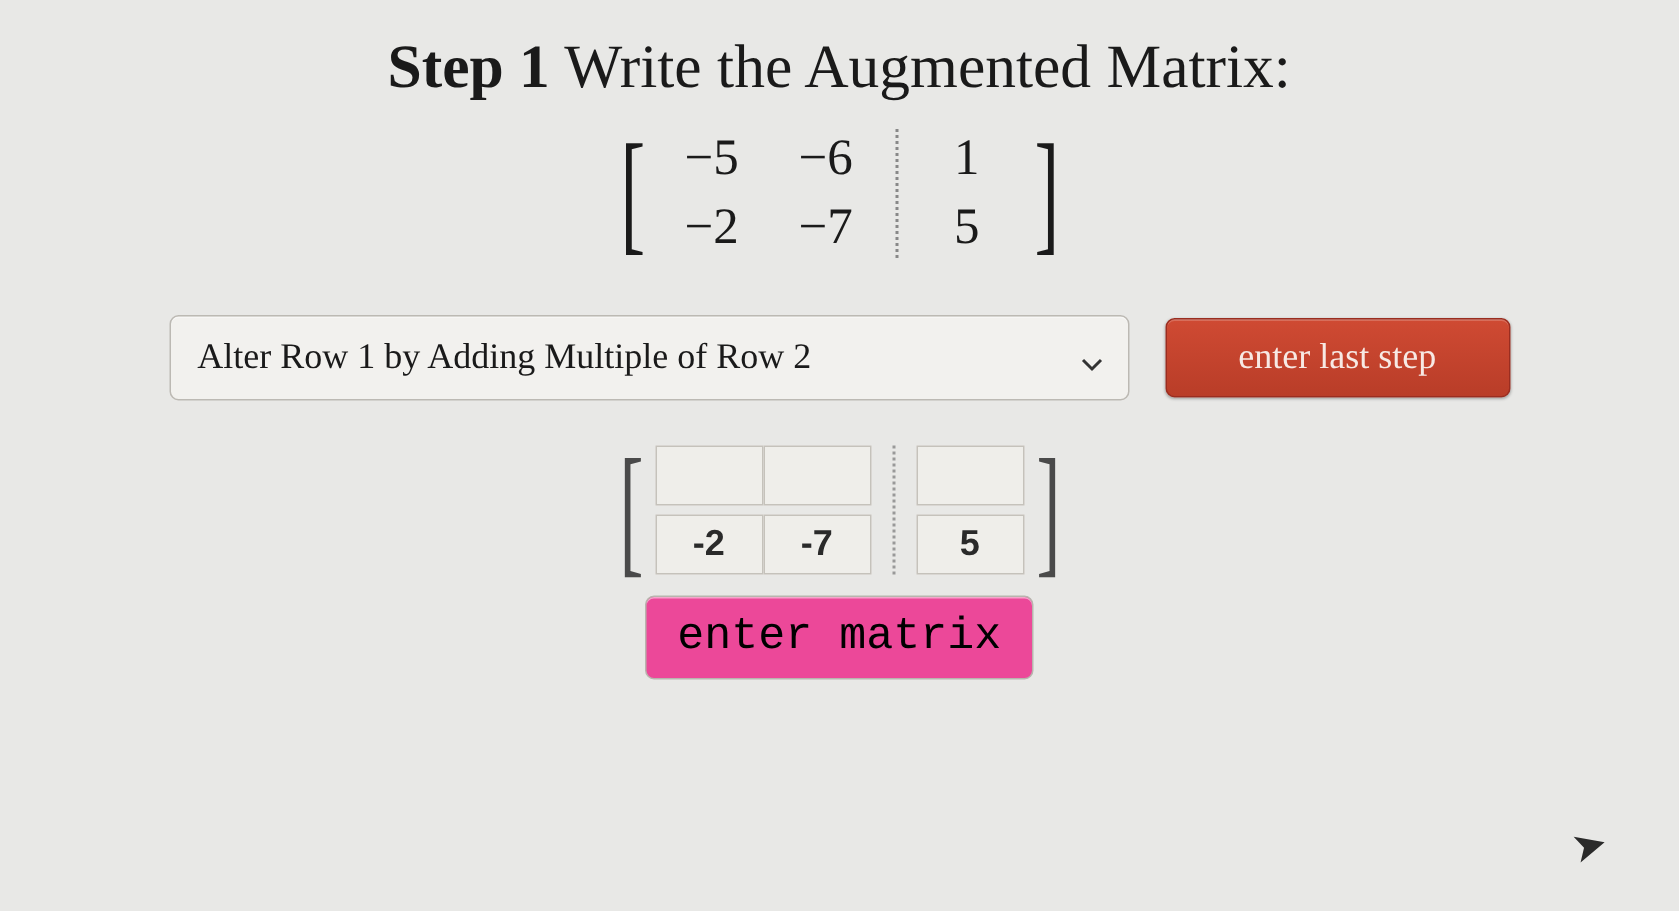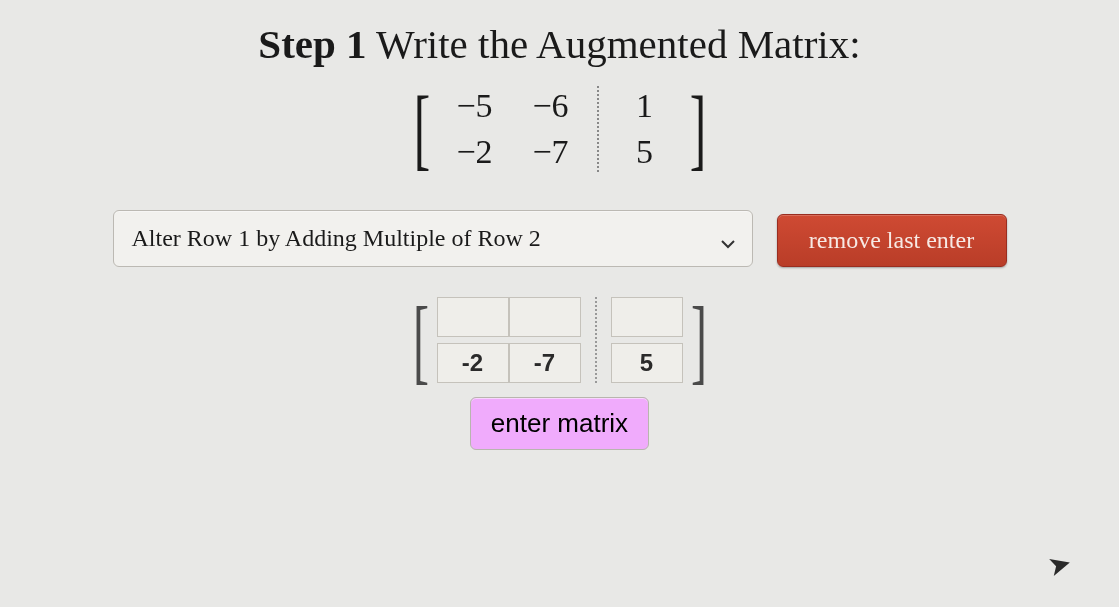--- a/index.html
+++ b/index.html
@@ -46,21 +46,21 @@
   .aug-divider {
     width: 0;
     height: 86px;
     border-left: 2px dotted #888;
     margin: 0 8px;
   }
 
   .controls-row {
     display: flex;
     justify-content: center;
-    align-items: flex-end;
+    align-items: center;
     gap: 24px;
     margin: 35px 0 30px 0;
     padding: 0 40px;
   }
   .select-op {
     flex: 1;
     max-width: 640px;
     position: relative;
     border: 1px solid #bcb9b3;
     border-radius: 6px;
@@ -126,25 +126,25 @@
     margin: 0 14px;
   }
 
   .enter-row {
     display: flex;
     justify-content: center;
     margin-top: 14px;
   }
   .enter-btn {
     border: 1px solid #b8b5ae;
-    background: #f0abfc;
+    background: #ec4899;
     border-radius: 6px;
     padding: 10px 20px;
-    font-size: 26px;
-    font-family: Liberation Sans, sans-serif;
+    font-size: 30px;
+    font-family: Liberation Mono, monospace;
     cursor: pointer;
     box-shadow: inset 0 1px 0 rgba(255,255,255,.5);
   }
 
   .cursor-icon {
     position: absolute;
     right: 48px;
     bottom: 26px;
     font-size: 28px;
     transform: rotate(-15deg);
@@ -180,21 +180,21 @@
 
 <div class="controls-row">
   <div class="select-op">
     <span>Alter Row 1 by Adding Multiple of Row 2</span>
     <span class="chev">
       <svg viewBox="0 0 16 16" width="16" height="16">
           <path d="M2 5 L8 11 L14 5" fill="none" stroke="#333" stroke-width="2"></path>
         </svg>
     </span>
   </div>
-  <button class="remove-btn">remove last enter</button>
+  <button class="remove-btn">enter last step</button>
 </div>
 
 <div class="matrix-input-wrap">
   <span class="lbracket-sm">[</span>
   <div class="input-body">
     <div class="input-col">
       <input class="inp" value="" style="">
       <input class="inp" value="-2" style="">
     </div>
     <div class="input-col">

